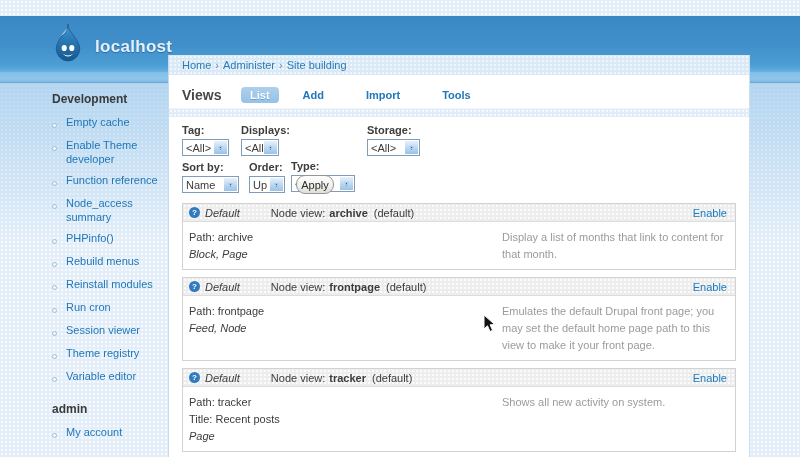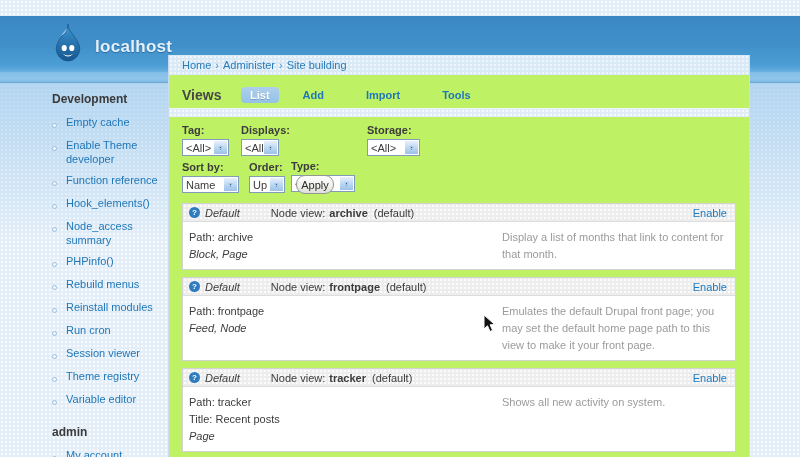--- a/index.html
+++ b/index.html
@@ -34,21 +34,21 @@
   .sb-title { font-size:12px; font-weight:bold; color:#3a3a3a; margin-bottom:9px; }
   .sb-list .sb-item { display:flex; margin-bottom:7px; line-height:14px; }
   .sb-bullet-col { flex:0 0 14px; padding-top:2px; }
   .b-ring { display:inline-block; width:5px; height:5px; border:1px solid #98bedc; border-radius:50%;
             background:#f5fafd; box-shadow:inset 0 1px 0 rgba(255,255,255,.9); }
   .sb-link { color:#1f77b8; text-decoration:none; cursor:pointer; }
   .sb-section-admin { margin-top:17px; }
   
   .panel {
     position:absolute; left:168px; top:55px; width:582px; bottom:0; z-index:2;
-    background:#bef264; border-left:1px solid #c8dcee;
+    background:#ffffff; border-left:1px solid #c8dcee;
   }
   .breadcrumb {
     height:20px; line-height:20px; padding:0 13px;
     background-color:#d9e9f6;
     background-image:radial-gradient(rgba(255,255,255,.6) 1px, rgba(0,0,0,0) 1px);
     background-size:4px 4px;
     color:#5e93bd;
   }
   .breadcrumb a { color:#2a7cb8; text-decoration:none; cursor:pointer; }
   .bc-sep { margin:0 4px; color:#5e93bd; }
@@ -152,24 +152,20 @@
     <div class="sb-item">
         <span class="sb-bullet-col"><span class="b-ring"></span></span>
         <a class="sb-link">Enable Theme developer</a>
       </div>
     <div class="sb-item">
         <span class="sb-bullet-col"><span class="b-ring"></span></span>
         <a class="sb-link">Function reference</a>
       </div>
     <div class="sb-item">
         <span class="sb-bullet-col"><span class="b-ring"></span></span>
-        <a class="sb-link">Hook_elements()</a>
-      </div>
-    <div class="sb-item">
-        <span class="sb-bullet-col"><span class="b-ring"></span></span>
         <a class="sb-link">Node_access summary</a>
       </div>
     <div class="sb-item">
         <span class="sb-bullet-col"><span class="b-ring"></span></span>
         <a class="sb-link">PHPinfo()</a>
       </div>
     <div class="sb-item">
         <span class="sb-bullet-col"><span class="b-ring"></span></span>
         <a class="sb-link">Rebuild menus</a>
       </div>

